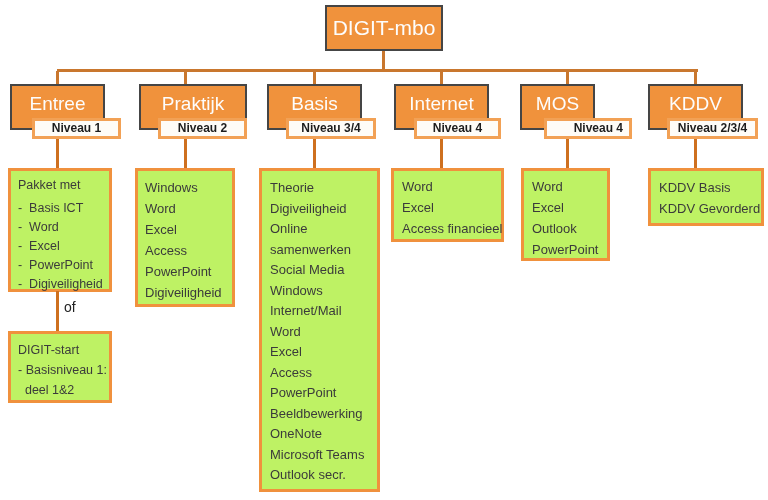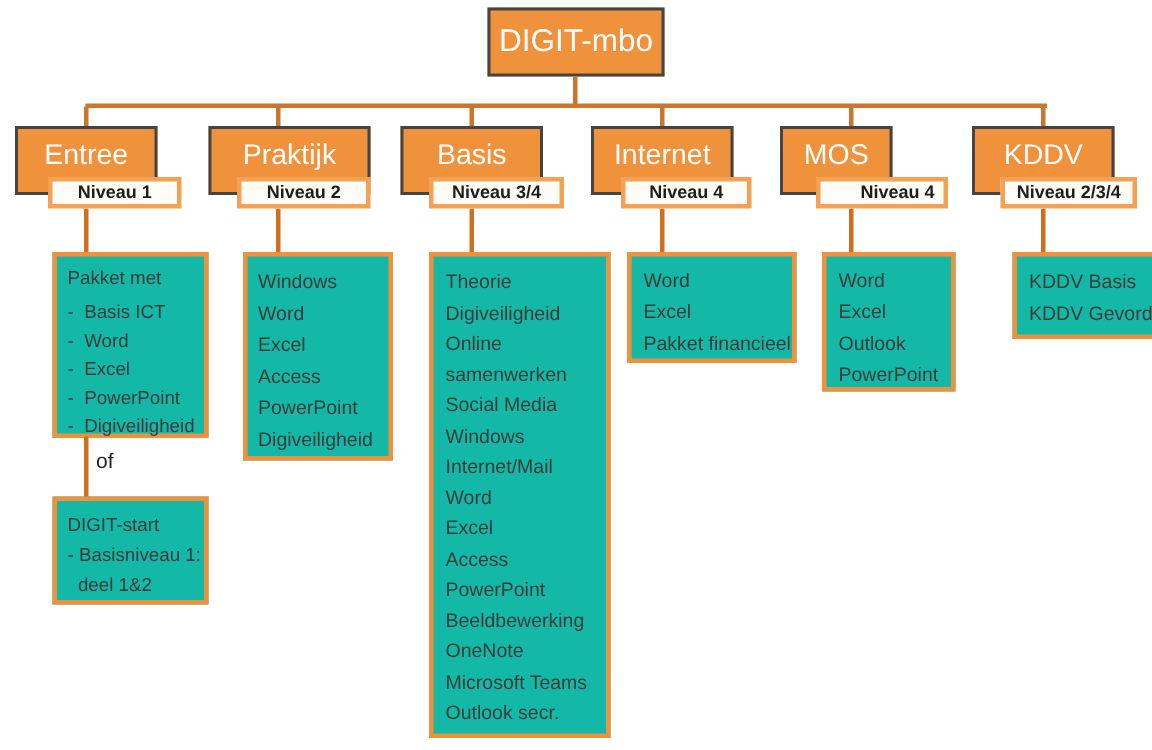--- a/index.html
+++ b/index.html
@@ -29,22 +29,22 @@
   
   .cline{position:absolute;background:#C9772E;}
   .stub{left:382px;top:51px;width:3px;height:19px;}
   .spine{left:57px;top:69px;width:641px;height:3px;}
   .vdrop{top:71px;width:3px;height:14px;}
   .ndrop{top:139px;width:3px;height:29px;background:#CE701F;}
   .x0{left:56px;} .x1{left:184px;} .x2{left:313px;} .x3{left:440px;} .x4{left:566px;} .x5{left:694px;}
   .orconn{left:56px;top:291px;width:3px;height:41px;background:#CE701F;}
   
   .content{
-    position:absolute;box-sizing:border-box;background:#14b8a6;
-    border:3px solid #F0913D;color:#3b3b3b;font-size:13px;white-space:pre;margin-left:27px;
+    position:absolute;box-sizing:border-box;background:#bef264;
+    border:3px solid #F0913D;color:#3b3b3b;font-size:13px;white-space:pre;
   }
   .content .ln{display:block;}
   .b0 {left:8px;  top:168px;width:104px;height:124px;line-height:19px;  padding:5px 0 0 7px;font-size:12.5px;}
   .b0 .ln:first-child{margin-bottom:4px;}
   .b1 {left:135px;top:168px;width:100px;height:139px;line-height:21px;  padding:6px 0 0 7px;}
   .b2 {left:259px;top:168px;width:121px;height:324px;line-height:20.5px;padding:7px 0 0 8px;}
   .b3 {left:391px;top:168px;width:113px;height:74px; line-height:21px;  padding:5px 0 0 8px;}
   .b4 {left:521px;top:168px;width:89px; height:93px; line-height:21px;  padding:5px 0 0 8px;}
   .b5 {left:648px;top:168px;width:116px;height:58px; line-height:21px;  padding:6px 0 0 8px;}
   .b0b{left:8px;  top:331px;width:104px;height:72px; line-height:20px;  padding:6px 0 0 7px;font-size:12.5px;}
@@ -109,21 +109,21 @@
   <div class="cline ndrop x0"></div>
   <div class="cline ndrop x1"></div>
   <div class="cline ndrop x2"></div>
   <div class="cline ndrop x3"></div>
   <div class="cline ndrop x4"></div>
   <div class="cline ndrop x5"></div>
 
   <div class="content b0"><div class="ln">Pakket met</div><div class="ln">-  Basis ICT</div><div class="ln">-  Word</div><div class="ln">-  Excel</div><div class="ln">-  PowerPoint</div><div class="ln">-  Digiveiligheid</div></div>
   <div class="content b1"><div class="ln">Windows</div><div class="ln">Word</div><div class="ln">Excel</div><div class="ln">Access</div><div class="ln">PowerPoint</div><div class="ln">Digiveiligheid</div></div>
   <div class="content b2"><div class="ln">Theorie</div><div class="ln">Digiveiligheid</div><div class="ln">Online</div><div class="ln">samenwerken</div><div class="ln">Social Media</div><div class="ln">Windows</div><div class="ln">Internet/Mail</div><div class="ln">Word</div><div class="ln">Excel</div><div class="ln">Access</div><div class="ln">PowerPoint</div><div class="ln">Beeldbewerking</div><div class="ln">OneNote</div><div class="ln">Microsoft Teams</div><div class="ln">Outlook secr.</div></div>
-  <div class="content b3"><div class="ln">Word</div><div class="ln">Excel</div><div class="ln">Pakket financieel</div></div>
+  <div class="content b3"><div class="ln">Word</div><div class="ln">Excel</div><div class="ln">Access financieel</div></div>
   <div class="content b4"><div class="ln">Word</div><div class="ln">Excel</div><div class="ln">Outlook</div><div class="ln">PowerPoint</div></div>
   <div class="content b5"><div class="ln">KDDV Basis</div><div class="ln">KDDV Gevorderd</div></div>
 
   <div class="cline orconn"></div>
   <span class="orlabel">of</span>
   <div class="content b0b"><div class="ln">DIGIT-start</div><div class="ln">- Basisniveau 1:</div><div class="ln">  deel 1&amp;2</div></div>
 
 </div>
 
 </body></html>

